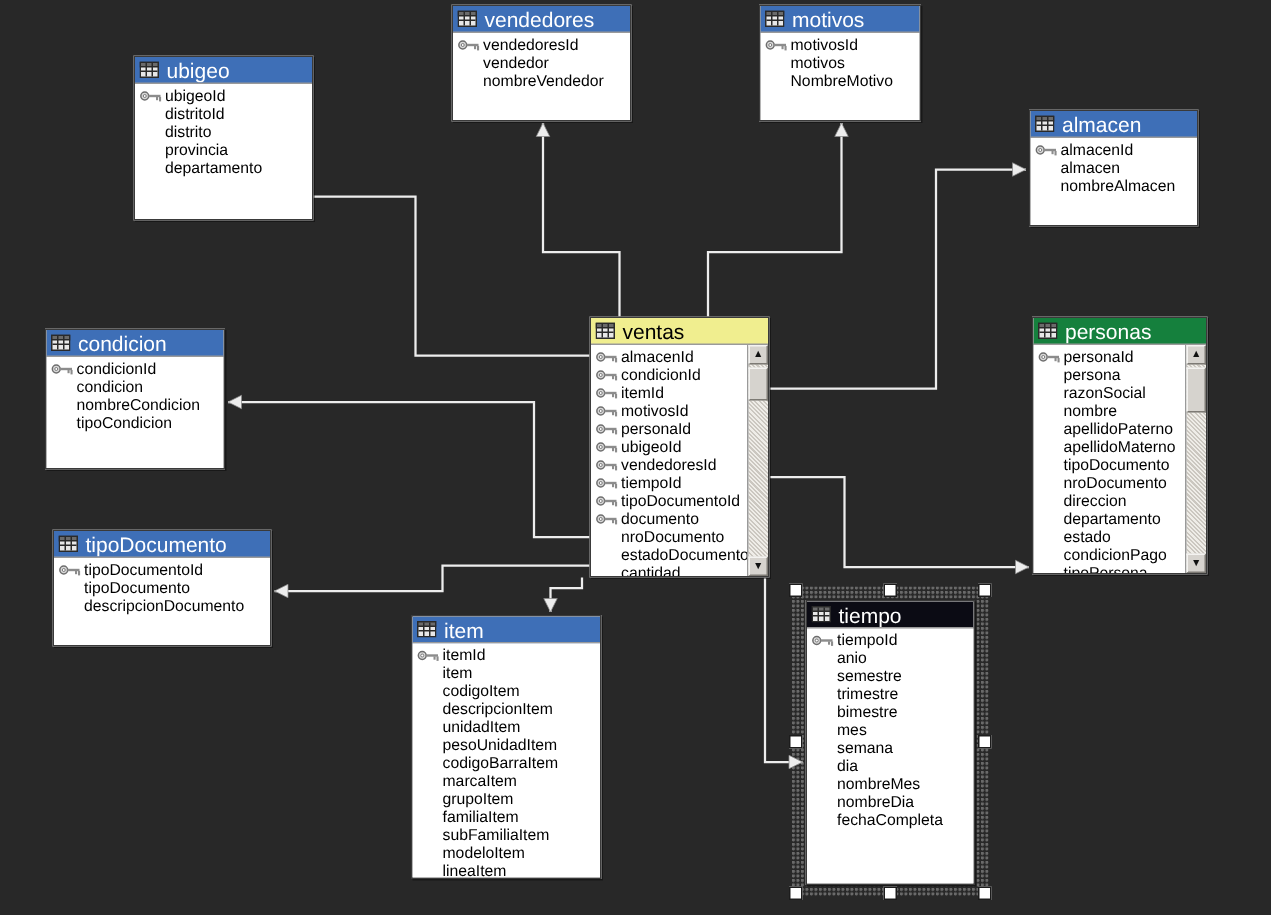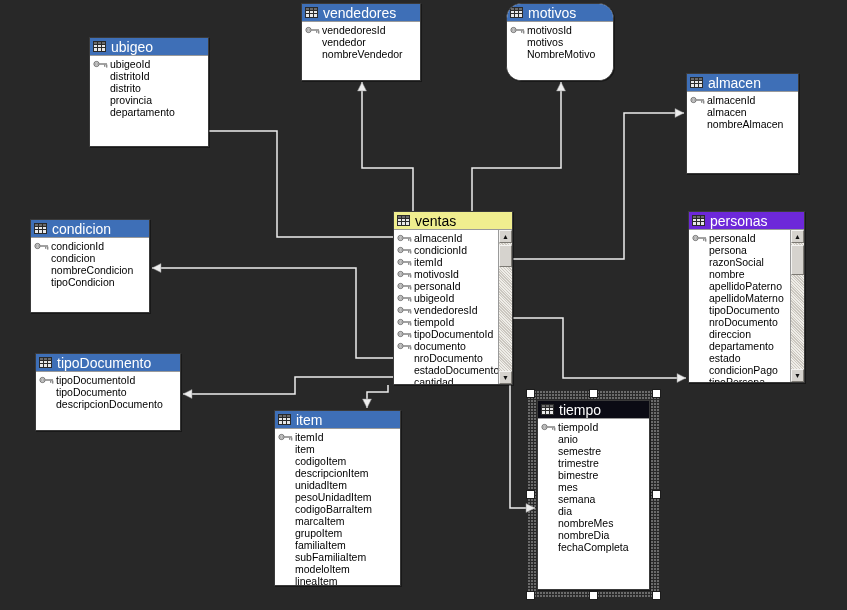--- a/index.html
+++ b/index.html
@@ -161,21 +161,21 @@
               <span class="keycell"></span>
               <span>vendedor</span>
             </div>
             <div class="row">
               <span class="keycell"></span>
               <span>nombreVendedor</span>
             </div>
           </div>
         </div>
       </div>
-      <div class="db-table" style="left: 506px; top: 3px; width: 108px; height: 78px; border-radius: 15px;">
+      <div class="db-table" style="left: 506px; top: 3px; width: 108px; height: 78px;">
         <div class="hdr" style="background: rgb(62, 111, 183); color: rgb(255, 255, 255);">
           <svg width="13" height="11">
             <rect x="0.5" y="0.5" width="12" height="10" fill="#e8e8e8" stroke="#2a2a2a"></rect>
             <rect x="0.5" y="0.5" width="12" height="3" fill="#6b6b6b" stroke="#2a2a2a"></rect>
             <line x1="4.5" y1="1" x2="4.5" y2="10" stroke="#2a2a2a"></line>
             <line x1="8.5" y1="1" x2="8.5" y2="10" stroke="#2a2a2a"></line>
             <line x1="1" y1="6.5" x2="12" y2="6.5" stroke="#2a2a2a"></line>
           </svg>
           <span class="ttl">motivos</span>
         </div>
@@ -197,21 +197,21 @@
               <span class="keycell"></span>
               <span>motivos</span>
             </div>
             <div class="row">
               <span class="keycell"></span>
               <span>NombreMotivo</span>
             </div>
           </div>
         </div>
       </div>
-      <div class="db-table" style="left: 686px; top: 73px; width: 113px; height: 101px;">
+      <div class="db-table" style="left: 686px; top: 73px; width: 113px; height: 78px;">
         <div class="hdr" style="background: rgb(62, 111, 183); color: rgb(255, 255, 255);">
           <svg width="13" height="11">
             <rect x="0.5" y="0.5" width="12" height="10" fill="#e8e8e8" stroke="#2a2a2a"></rect>
             <rect x="0.5" y="0.5" width="12" height="3" fill="#6b6b6b" stroke="#2a2a2a"></rect>
             <line x1="4.5" y1="1" x2="4.5" y2="10" stroke="#2a2a2a"></line>
             <line x1="8.5" y1="1" x2="8.5" y2="10" stroke="#2a2a2a"></line>
             <line x1="1" y1="6.5" x2="12" y2="6.5" stroke="#2a2a2a"></line>
           </svg>
           <span class="ttl">almacen</span>
         </div>
@@ -463,21 +463,21 @@
             </div>
           </div>
           <div class="sb">
             <div class="btn up">▲</div>
             <div class="thumb" style="top: 15px; height: 22px;"></div>
             <div class="btn down">▼</div>
           </div>
         </div>
       </div>
       <div class="db-table" style="left: 688px; top: 211px; width: 117px; height: 172px;">
-        <div class="hdr" style="background: #6d28d9; color: rgb(255, 255, 255); text-align: right;">
+        <div class="hdr" style="background: #15803d; color: rgb(255, 255, 255); text-align: right;">
           <svg width="13" height="11">
             <rect x="0.5" y="0.5" width="12" height="10" fill="#e8e8e8" stroke="#2a2a2a"></rect>
             <rect x="0.5" y="0.5" width="12" height="3" fill="#6b6b6b" stroke="#2a2a2a"></rect>
             <line x1="4.5" y1="1" x2="4.5" y2="10" stroke="#2a2a2a"></line>
             <line x1="8.5" y1="1" x2="8.5" y2="10" stroke="#2a2a2a"></line>
             <line x1="1" y1="6.5" x2="12" y2="6.5" stroke="#2a2a2a"></line>
           </svg>
           <span class="ttl">personas</span>
         </div>
         <div class="body">

